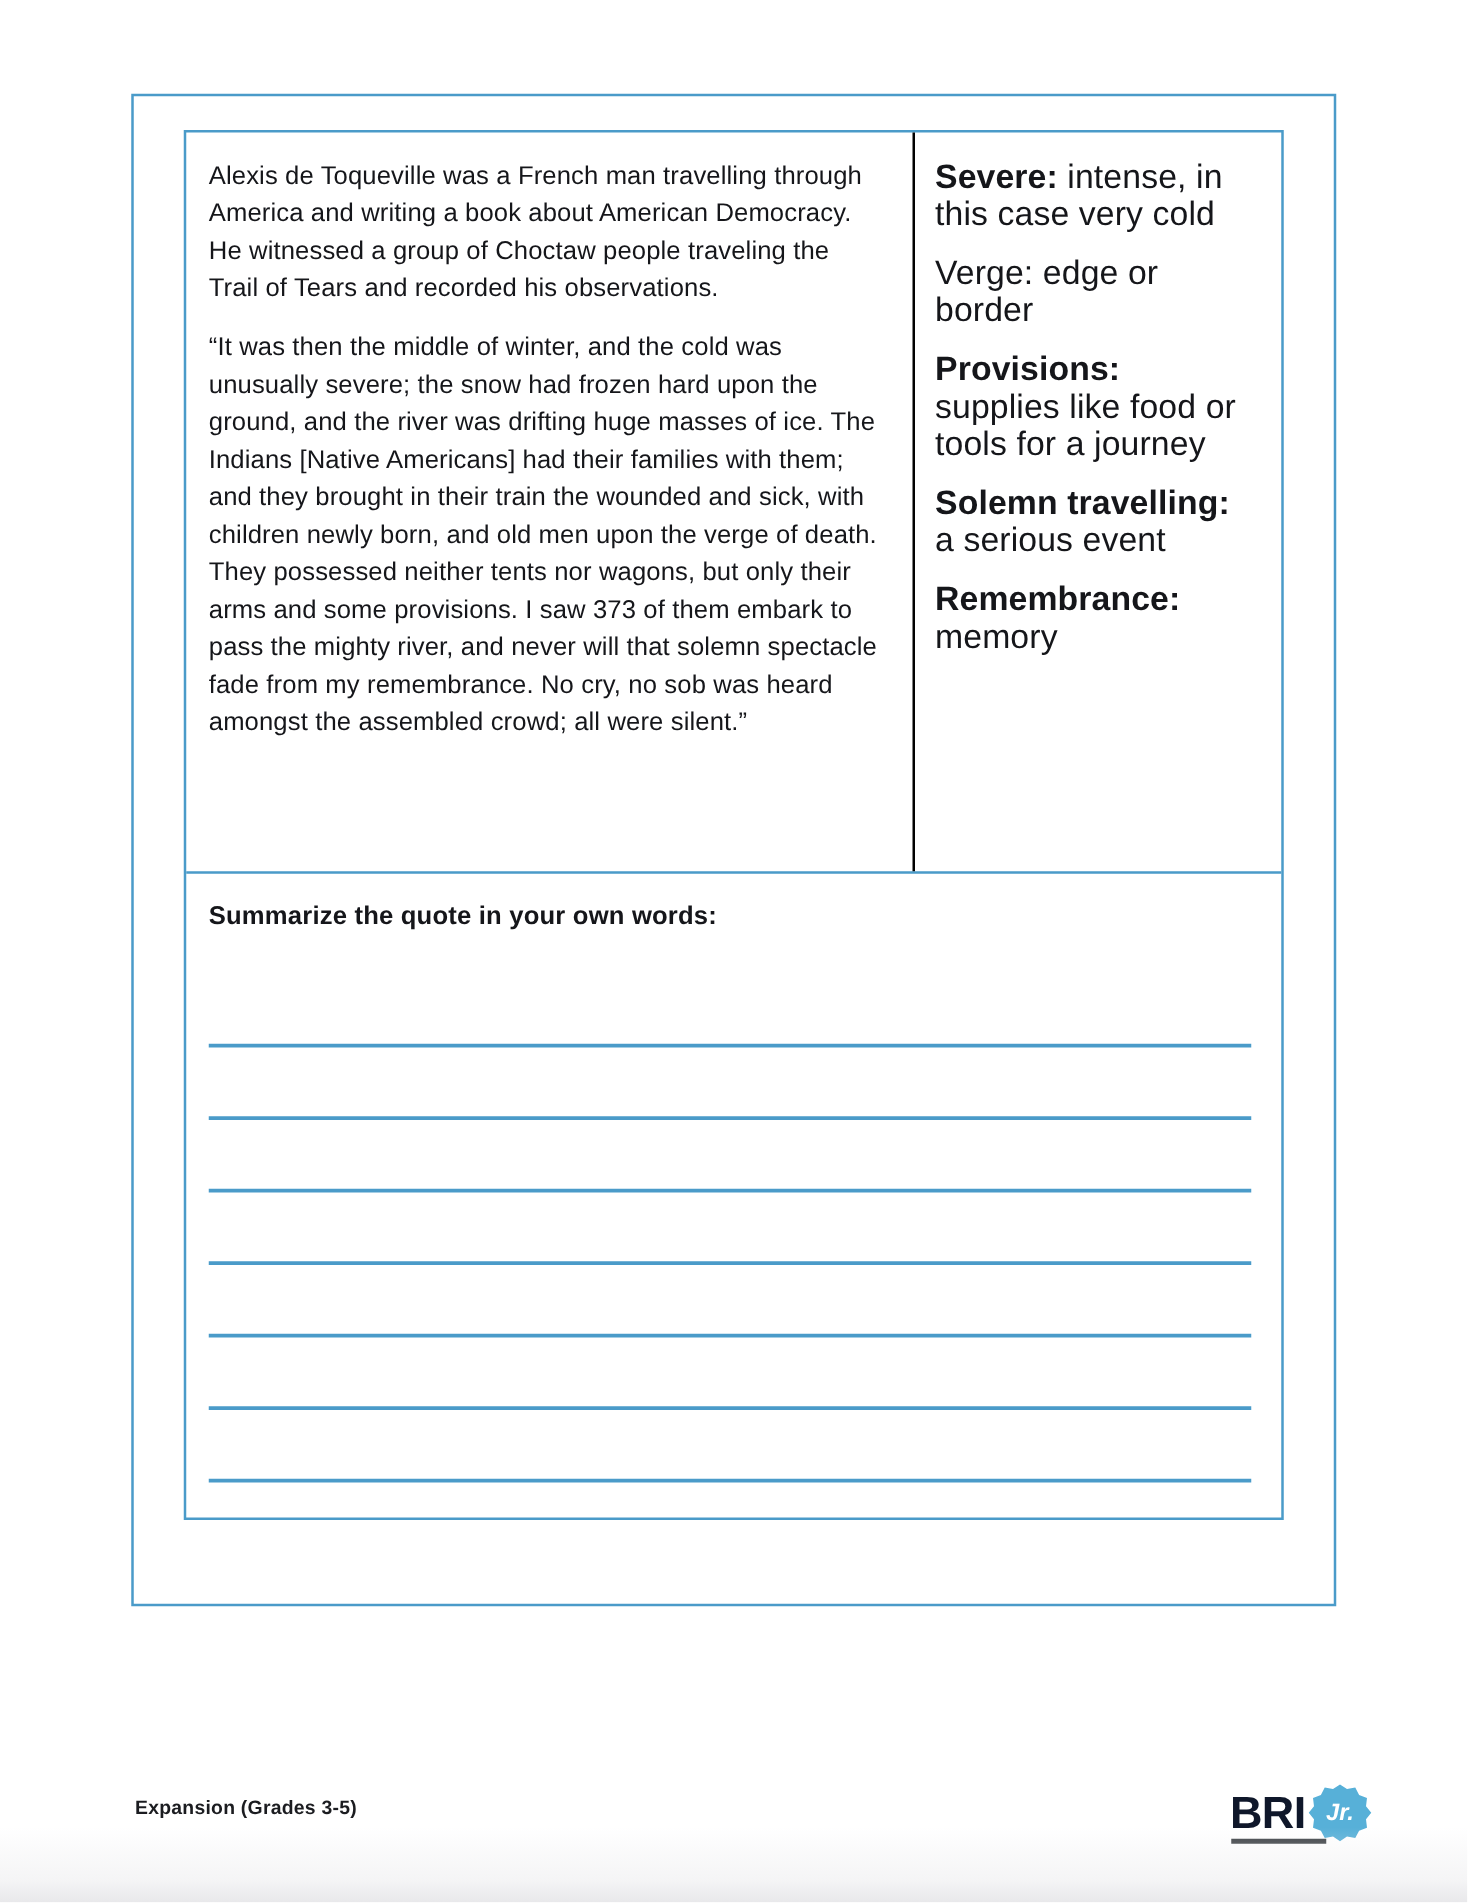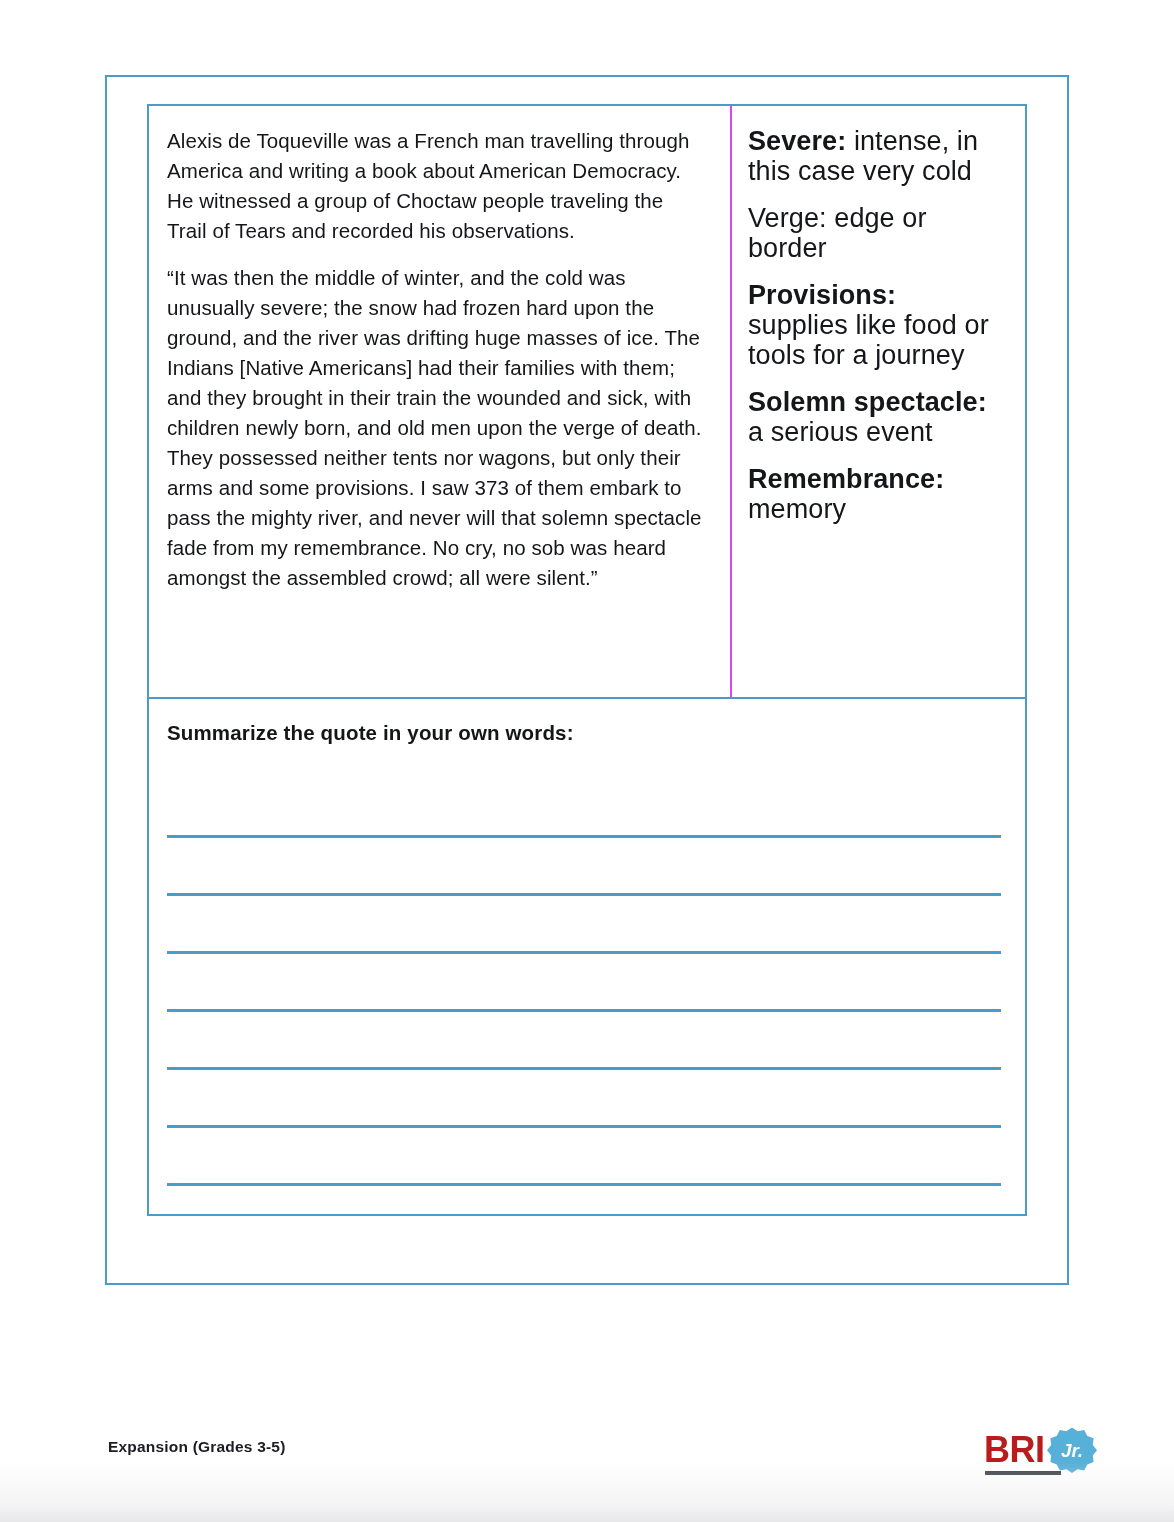--- a/index.html
+++ b/index.html
@@ -54,21 +54,21 @@
   .top-region {
     display: flex;
     height: 593px;
     box-sizing: border-box;
     border-bottom: 2px solid #4a9bc9;
   }
 
   .passage-col {
     width: 583px;
     box-sizing: border-box;
-    border-right: 2px solid #d946ef;
+    border-right: 2px solid #000000;
     padding: 20px 22px 10px 18px;
   }
 
   .vocab-col {
     flex: 1;
     box-sizing: border-box;
     padding: 20px 22px 10px 16px;
   }
 
   .passage-col p,
@@ -135,21 +135,21 @@
     top: 0px;
     width: 112px;
     height: 60px;
   }
   .logo-bri {
     position: absolute;
     left: 0;
     top: 8px;
     font-size: 36px;
     font-weight: bold;
-    color: #b91c1c;
+    color: #0f172a;
     letter-spacing: -0.5px;
     line-height: 36px;
     font-family: "Liberation Sans", sans-serif;
   }
   .logo-underline {
     position: absolute;
     left: 1px;
     top: 47px;
     width: 76px;
     height: 4px;
@@ -184,21 +184,21 @@
         <p>
           <span class="term-bold">Severe:</span><span> intense, in this case very cold</span>
         </p>
         <p>
           <span>Verge:</span><span> edge or border</span>
         </p>
         <p>
           <span class="term-bold">Provisions:</span><span> supplies like food or tools for a journey</span>
         </p>
         <p>
-          <span class="term-bold">Solemn spectacle:</span><span> a serious event</span>
+          <span class="term-bold">Solemn travelling:</span><span> a serious event</span>
         </p>
         <p>
           <span class="term-bold">Remembrance:</span><span> memory</span>
         </p>
       </div>
 
     </div>
 
     <div class="answer-region">
       <p class="prompt">Summarize the quote in your own words:</p>

